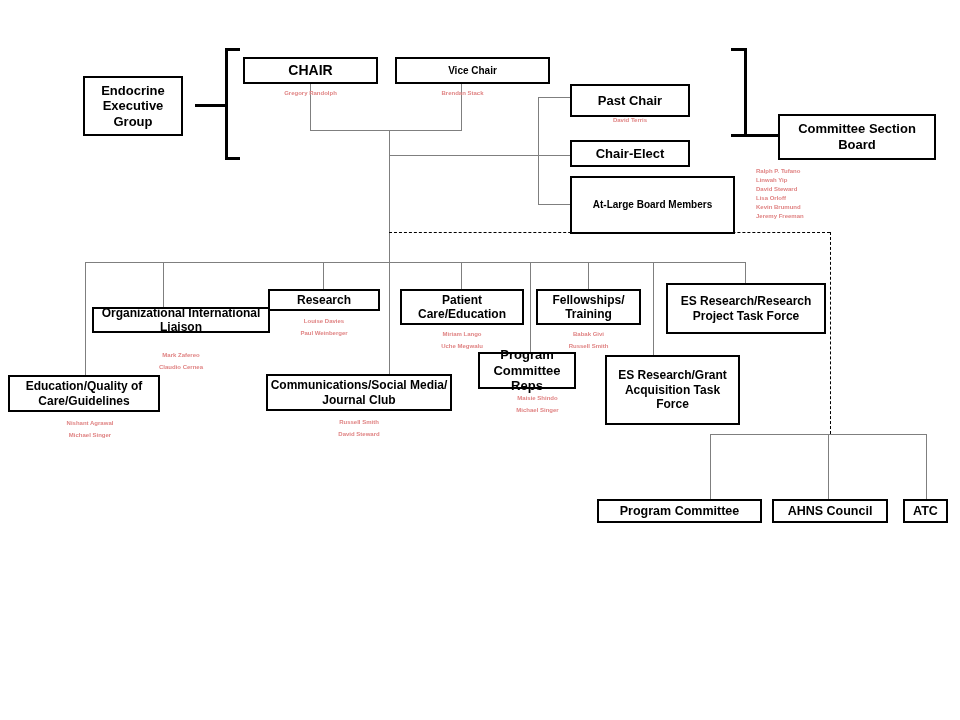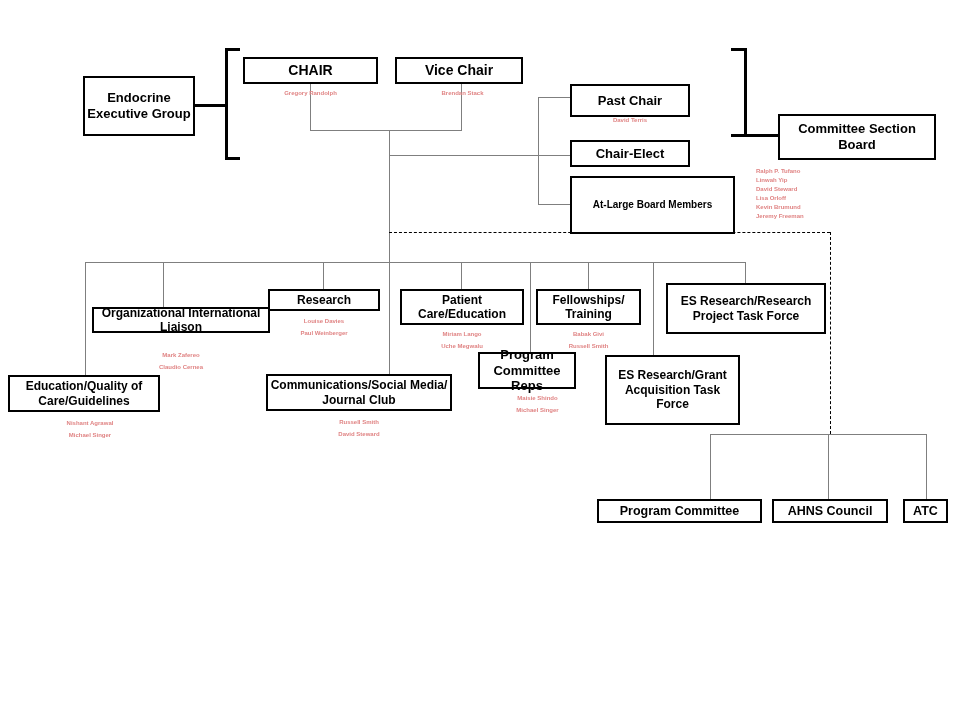--- a/index.html
+++ b/index.html
@@ -49,32 +49,32 @@
   <div class="vline dash" style="left:830px;top:232px;height:202px;"></div>
 
   <div class="vline thick" style="left:225px;top:48px;height:112px;"></div>
   <div class="hline thick" style="left:225px;top:48px;width:15px;"></div>
   <div class="hline thick" style="left:225px;top:157px;width:15px;"></div>
   <div class="hline thick" style="left:195px;top:104px;width:30px;"></div>
   <div class="vline thick" style="left:744px;top:48px;height:89px;"></div>
   <div class="hline thick" style="left:731px;top:48px;width:16px;"></div>
   <div class="hline thick" style="left:731px;top:134px;width:47px;"></div>
 
-  <div class="box" style="left:83px;top:76px;width:112px;height:60px;font-size:13px;align-items:center;">
+  <div class="box" style="left:83px;top:76px;width:100px;height:60px;font-size:13px;align-items:center;">
     <span>Endocrine Executive Group</span>
   </div>
 
   <div class="box" style="left:243px;top:57px;width:135px;height:27px;font-size:14px;">
     <span>CHAIR</span>
   </div>
   <div class="names" style="left:243px;top:87px;width:135px;">
     <div>Gregory Randolph</div>
   </div>
 
-  <div class="box" style="left:395px;top:57px;width:128px;height:27px;font-size:14px;text-align:center;">
+  <div class="box" style="left:395px;top:57px;width:155px;height:27px;font-size:10px;text-align:center;">
     <span>Vice Chair</span>
   </div>
   <div class="names" style="left:395px;top:87px;width:135px;">
     <div>Brendan Stack</div>
   </div>
 
   <div class="box" style="left:570px;top:84px;width:120px;height:33px;font-size:13px;">
     <span>Past Chair</span>
   </div>
   <div class="names" style="left:570px;top:114px;width:120px;">

